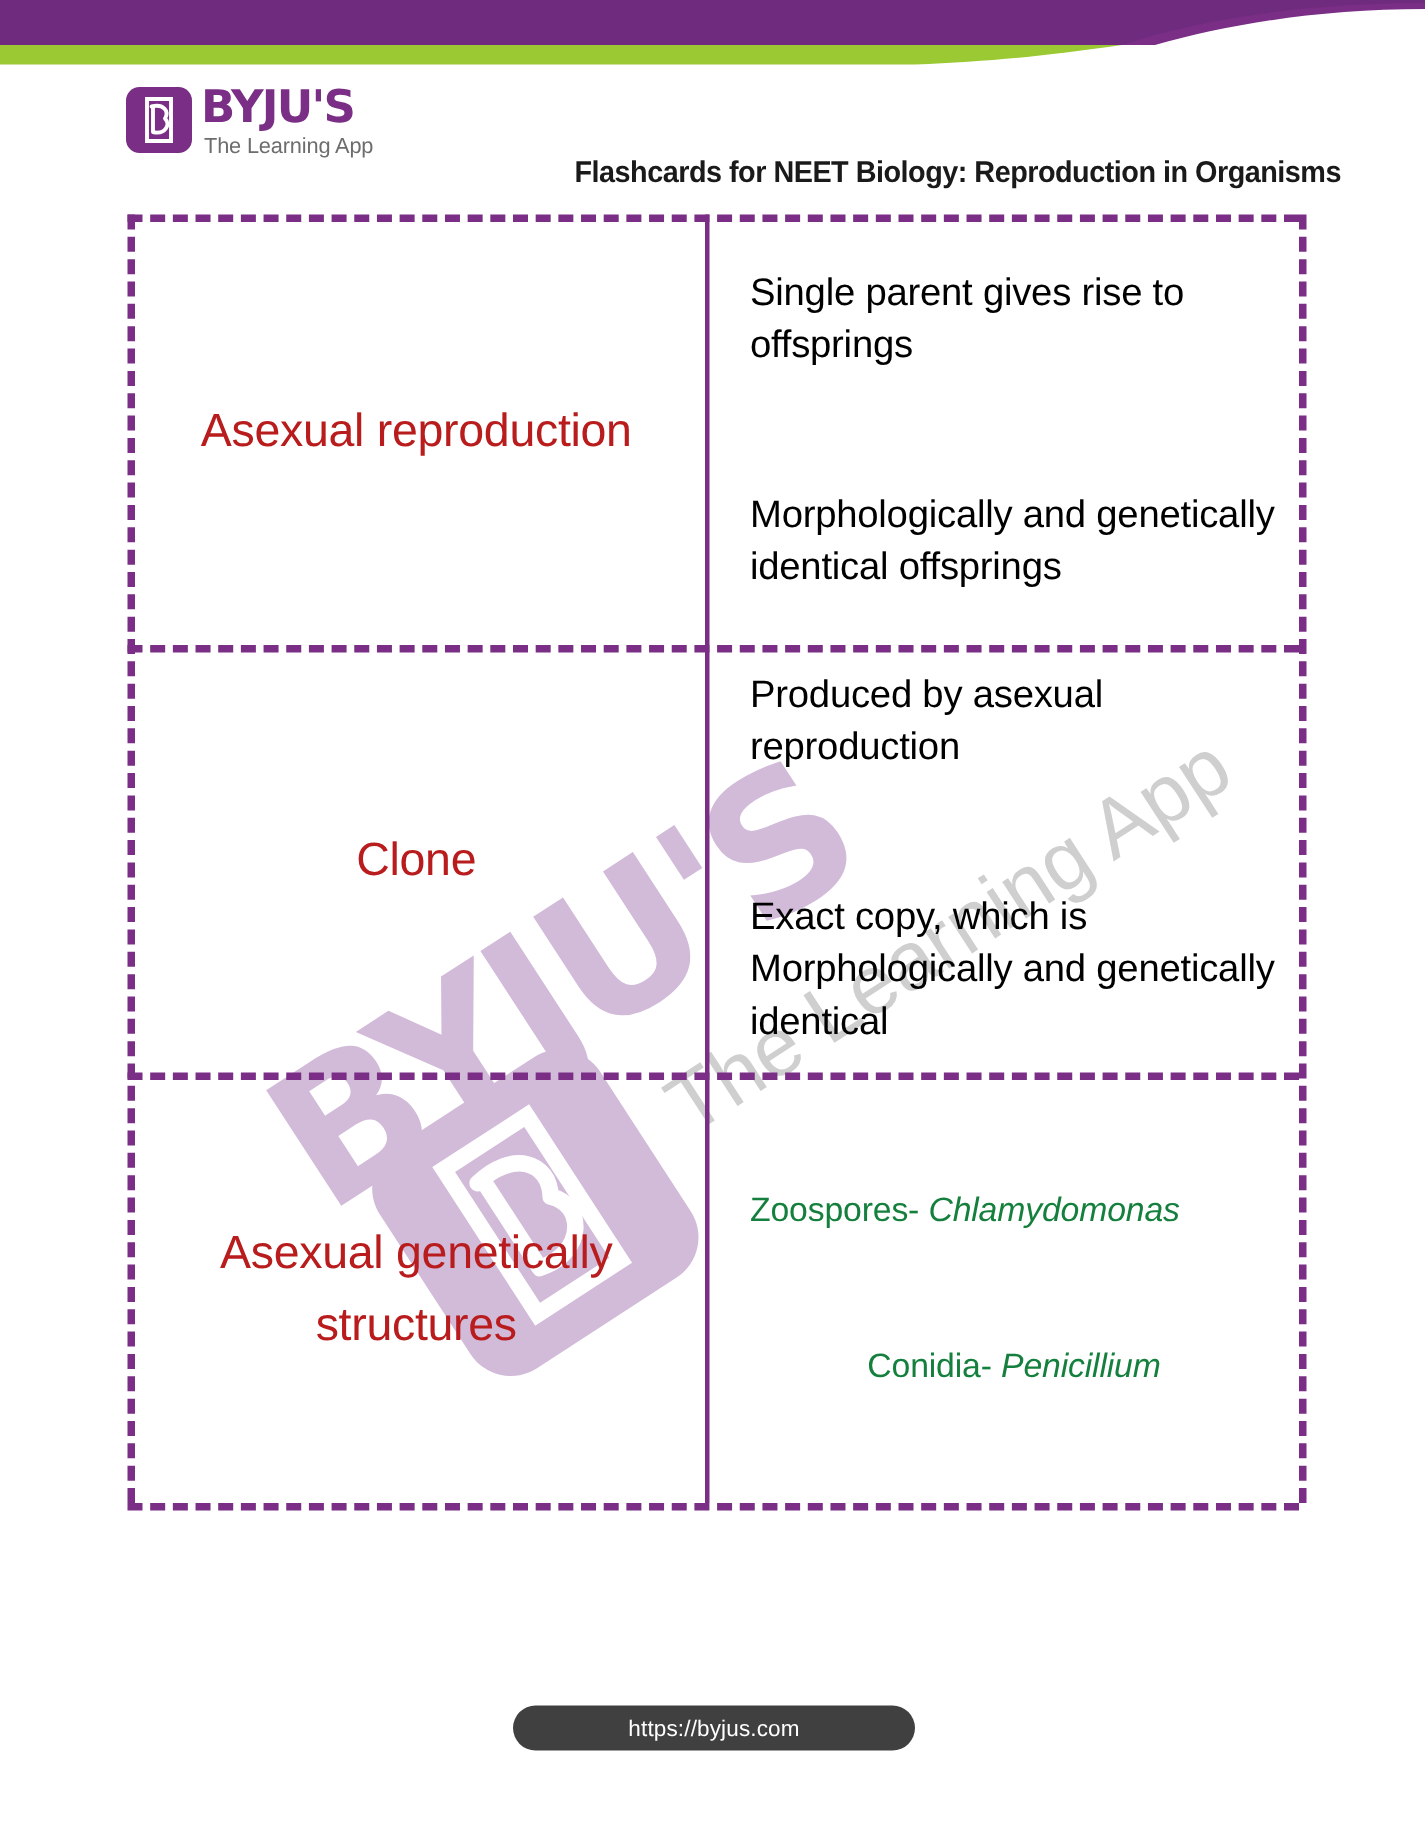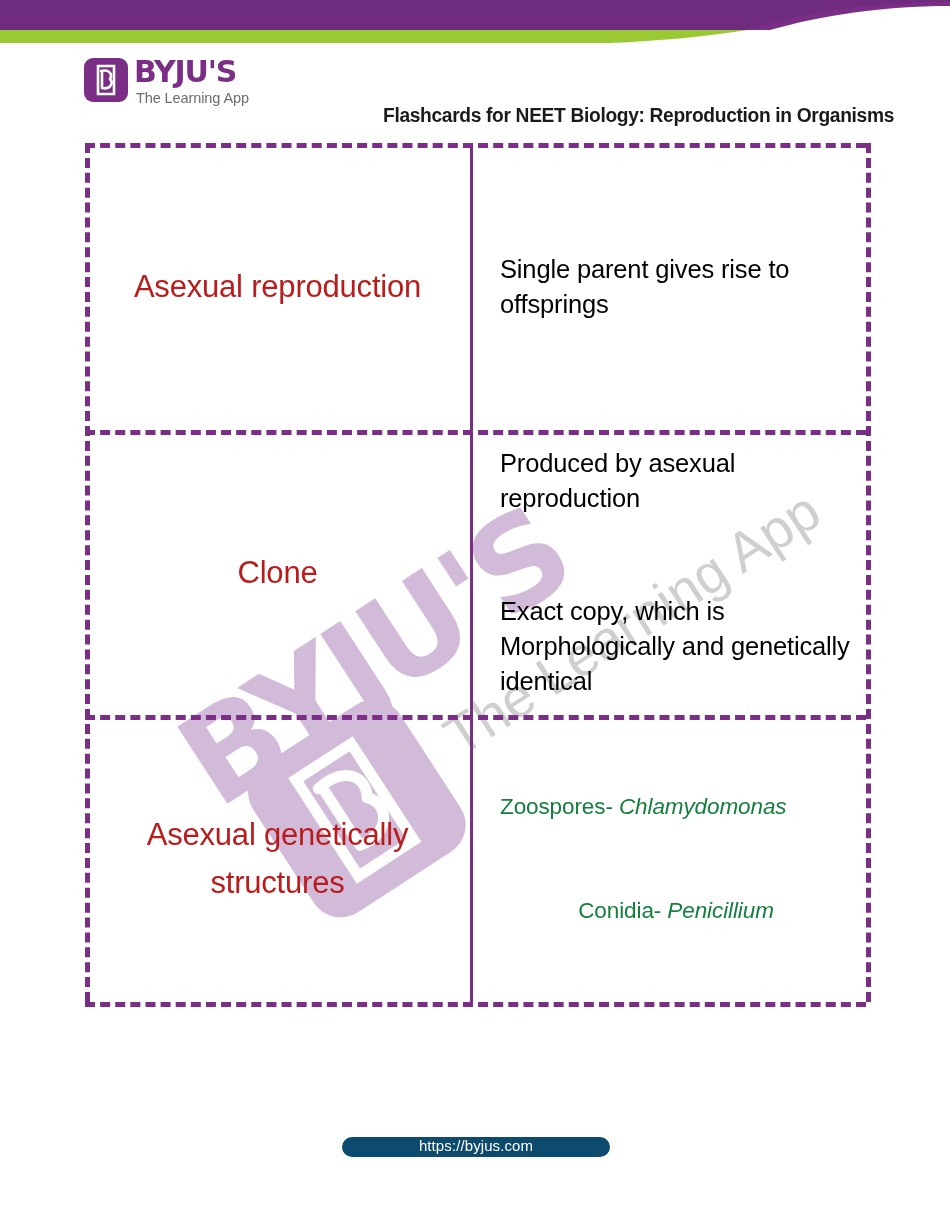--- a/index.html
+++ b/index.html
@@ -224,24 +224,25 @@
     background: #7A2E85;
     z-index: 4;
   }
 
   
   .footer-pill {
     position: absolute;
     left: 342px;
     top: 1137px;
     width: 268px;
-    height: 20px;
-    background: #0c4a6e;
+    height: 30px;
+    background: #404040;
     border-radius: 15px;
     display: flex;
+    align-items: center;
     justify-content: center;
     z-index: 3;
   }
   .footer-pill .url {
     font-family: "Liberation Sans", sans-serif;
     font-size: 15px;
     color: #ffffff;
     letter-spacing: 0.1px;
   }
 </style>
@@ -294,20 +295,21 @@
   <div class="rule-v-dash" style="left:0px;"></div>
   <div class="rule-v-dash" style="left:781px;"></div>
   <div class="rule-v-solid"></div>
 
   <div class="card-row row-1">
     <div class="cell-term">
       <span class="term-text">Asexual reproduction</span>
     </div>
     <div class="cell-def">
       <div class="def-para">Single parent gives rise to offsprings</div>
+      <div class="def-para">Morphologically and genetically identical offsprings</div>
     </div>
   </div>
 
   <div class="card-row row-2">
     <div class="cell-term">
       <span class="term-text">Clone</span>
     </div>
     <div class="cell-def">
       <div class="def-para">Produced by asexual reproduction</div>
       <div class="def-para">Exact copy, which is Morphologically and genetically identical</div>

